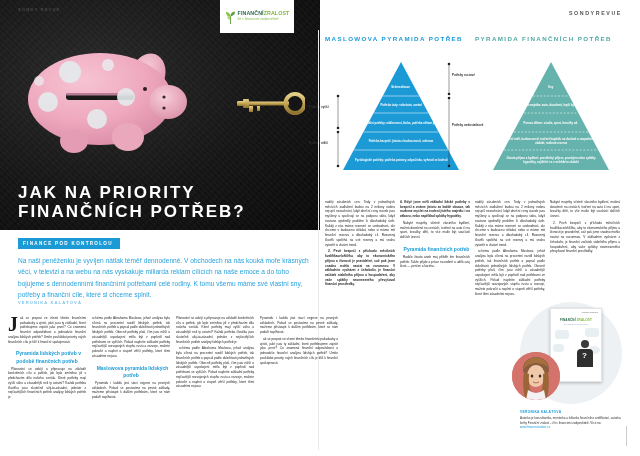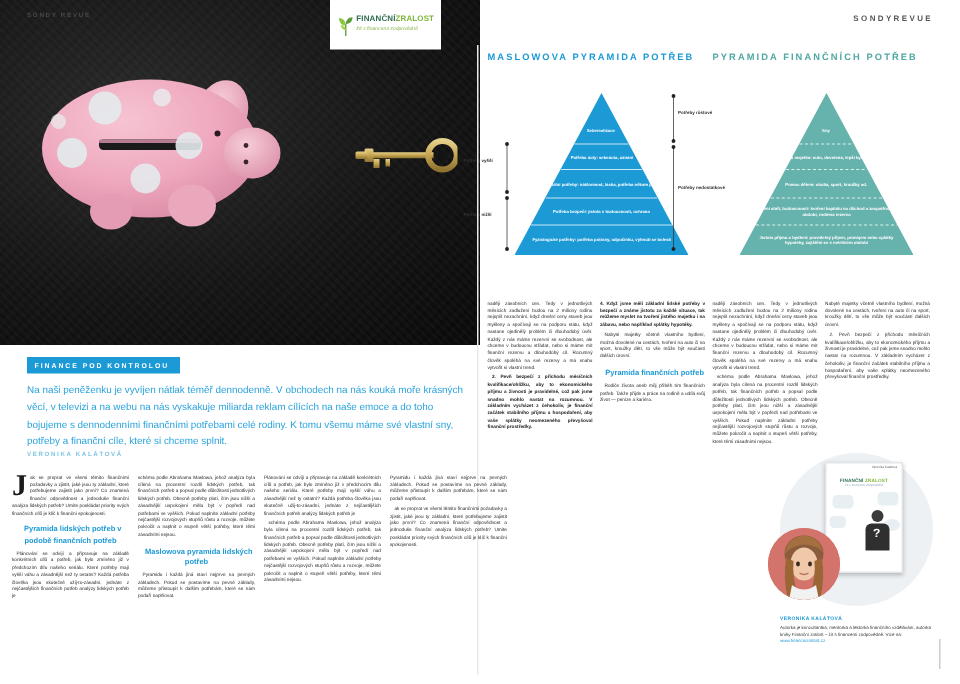--- a/index.html
+++ b/index.html
@@ -254,20 +254,24 @@
         <rect x="14" y="9.5" width="42" height="4" fill="url(#kg)"></rect>
         <circle cx="62" cy="11.5" r="9.5" fill="none" stroke="url(#kg)" stroke-width="4"></circle>
         <circle cx="62" cy="11.5" r="3" fill="#141414"></circle>
         <rect x="10" y="7" width="6" height="9" rx="1" fill="url(#kg)"></rect>
         <rect x="4" y="9" width="8" height="5" rx="1" fill="url(#kg)"></rect>
         <rect x="16" y="14" width="4" height="6" fill="url(#kg)"></rect>
         <rect x="24" y="14" width="3" height="5" fill="url(#kg)"></rect>
       </svg>
     </div>
 
+    <div class="headline">
+      <div>JAK NA PRIORITY</div>
+      <div>FINANČNÍCH POTŘEB?</div>
+    </div>
   </div>
 
   <div class="kicker">FINANCE POD KONTROLOU</div>
   <div class="perex">Na naši peněženku je vyvíjen nátlak téměř dennodenně. V obchodech na nás kouká moře krásných věcí, v televizi a na webu na nás vyskakuje miliarda reklam cílících na naše emoce a do toho bojujeme s dennodenními finančními potřebami celé rodiny. K tomu všemu máme své vlastní sny, potřeby a finanční cíle, které si chceme splnit.</div>
   <div class="byline">VERONIKA KALÁTOVÁ</div>
 
   <div class="pyr-wrap">
 
     <div class="pyr left">
       <div class="pyr-title">MASLOWOVA PYRAMIDA POTŘEB</div>

